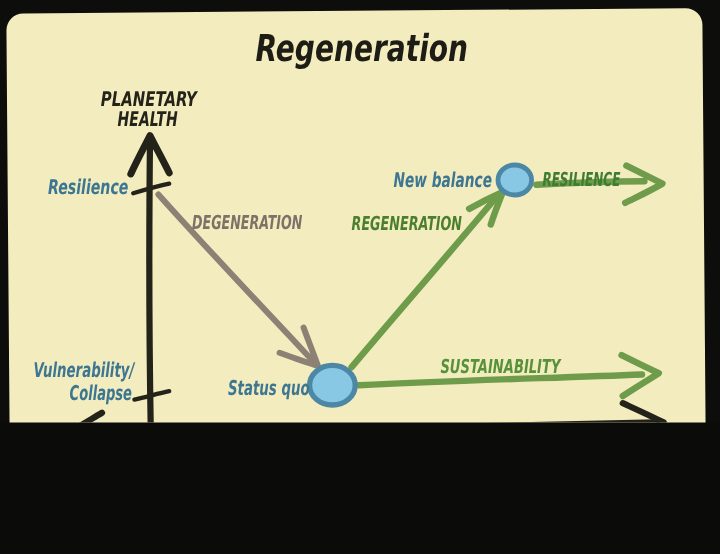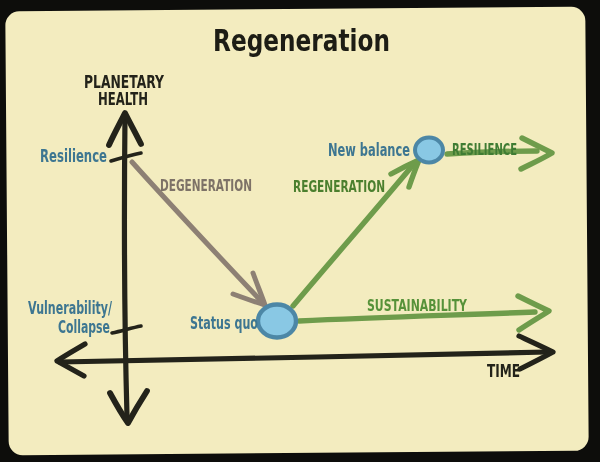--- a/index.html
+++ b/index.html
@@ -1,16 +1,16 @@
 <!DOCTYPE html>
 <html><head>
 <meta charset="utf-8">
 <style>
   html,body{margin:0;padding:0;background:#0b0b09;}
-  .frame{position:relative;width:600px;height:462px;overflow:hidden;}
+  .frame{position:relative;width:600px;height:352px;overflow:hidden;font-style:italic;}
   svg{display:block;}
   text{font-family:"DejaVu Sans","Liberation Sans",sans-serif;font-weight:700;}
   .title-text{font-size:31px;letter-spacing:0;}
   .node-label{font-size:17px;}
   .tick-label{font-size:17px;}
   .arrow-label{font-size:16px;}
   .axis-label{font-size:17px;}
   .time-label{font-size:18px;}
 </style>
 </head>

